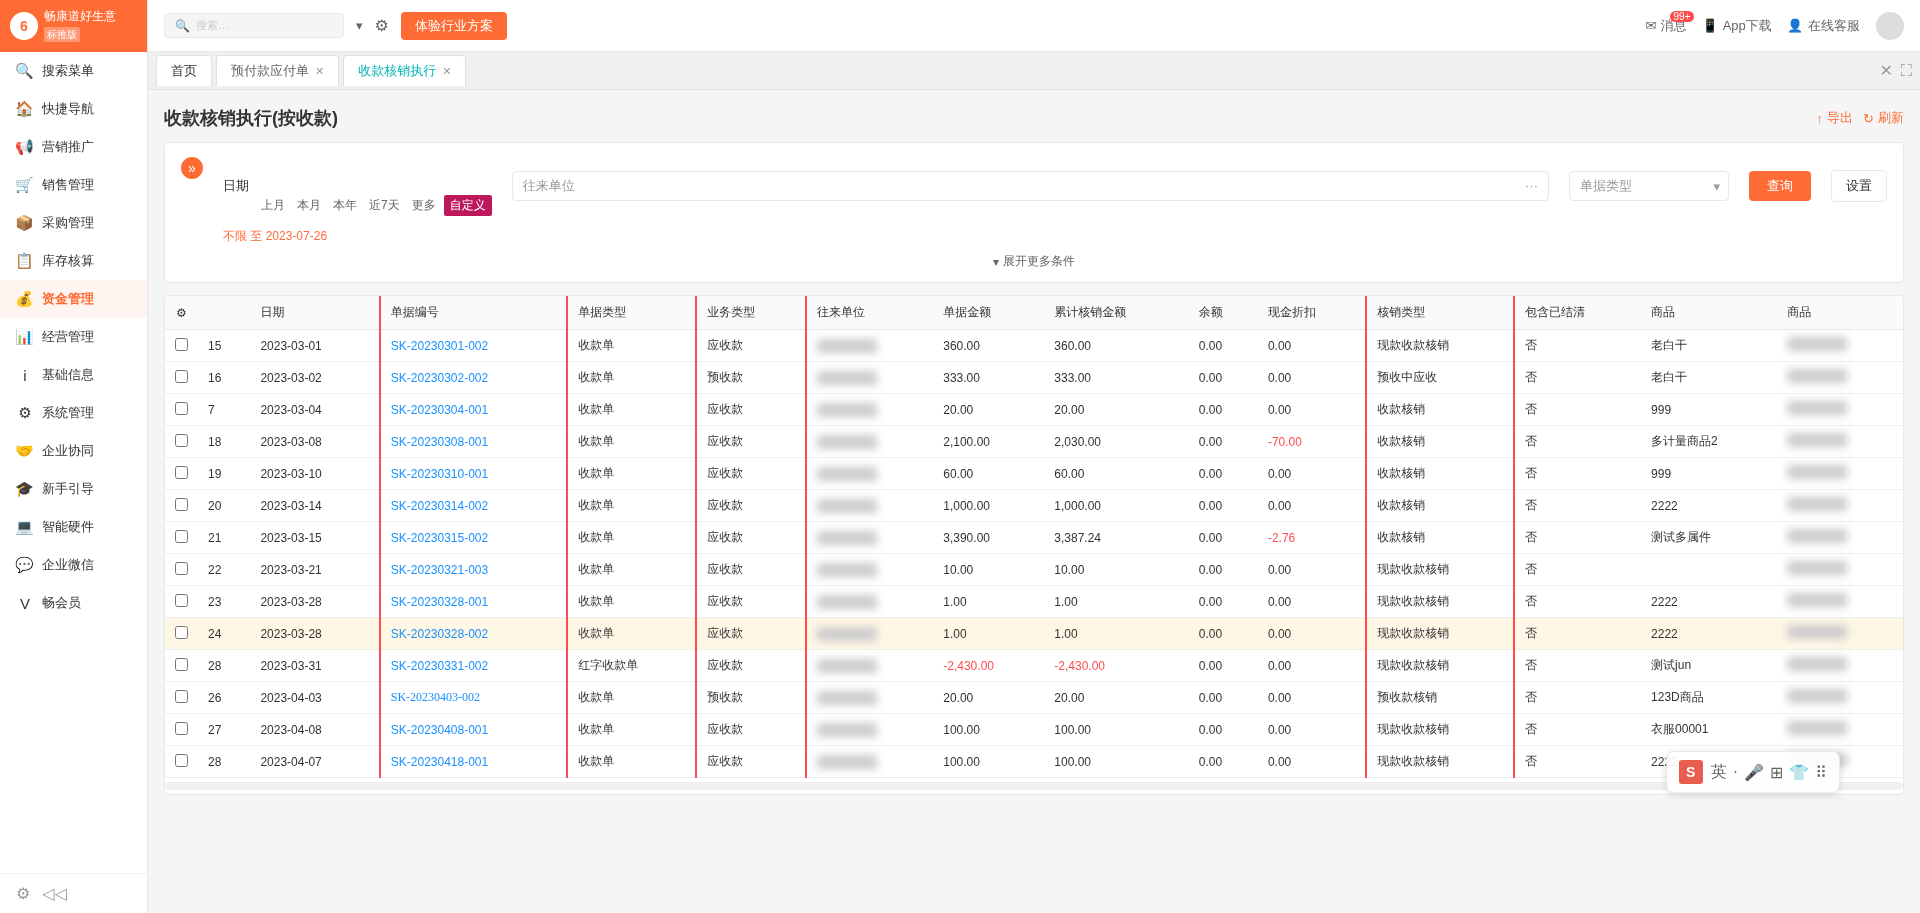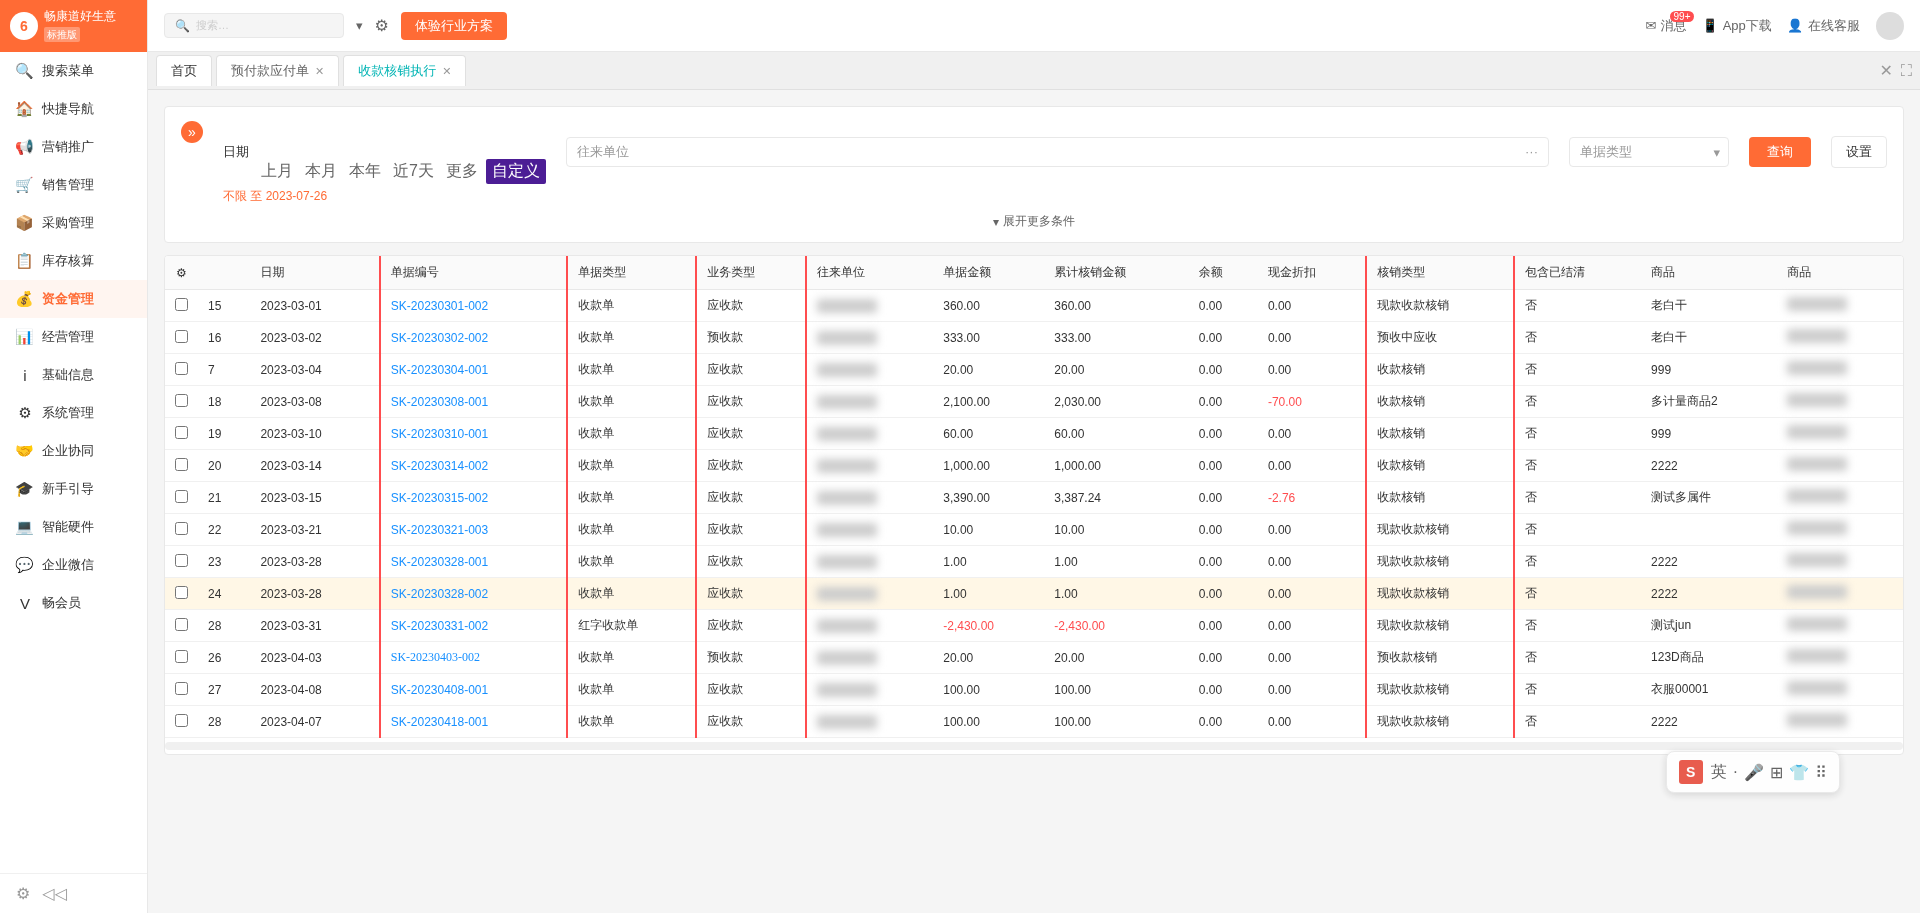--- a/index.html
+++ b/index.html
@@ -51,22 +51,22 @@
     .page-title { font-size: 18px; font-weight: bold; color: #333; }
     .page-actions { display: flex; gap: 10px; }
     .page-action-btn { display: flex; align-items: center; gap: 4px; color: #ff6b35; border: none; background: none; cursor: pointer; font-size: 13px; }
 
     
     .filter-bar { background: #fff; border: 1px solid #e8e8e8; border-radius: 4px; padding: 12px 16px; margin-bottom: 12px; }
     .filter-row { display: flex; align-items: center; gap: 20px; flex-wrap: wrap; }
     .filter-item { display: flex; align-items: center; gap: 8px; }
     .filter-label { color: #333; font-size: 13px; white-space: nowrap; }
     .filter-date-btns { display: flex; gap: 4px; }
-    .filter-date-btn { border: none; background: none; cursor: pointer; color: #666; font-size: 16px; padding: 2px 4px; margin-top: 40px; }
-    .filter-date-btn.custom { background: #4c1d95; color: #fff; border-radius: 2px; padding: 2px 6px; }
+    .filter-date-btn { border: none; background: none; cursor: pointer; color: #666; font-size: 12px; padding: 2px 4px; margin-top: 40px; }
+    .filter-date-btn.custom { background: #be185d; color: #fff; border-radius: 2px; padding: 2px 6px; }
     .filter-unit { flex: 1; border: 1px solid #e8e8e8; border-radius: 4px; padding: 5px 10px; color: #999; font-size: 13px; display: flex; align-items: center; min-width: 200px; }
     .filter-type { border: 1px solid #e8e8e8; border-radius: 4px; padding: 5px 30px 5px 10px; color: #999; font-size: 13px; min-width: 160px; position: relative; }
     .filter-query-btn { background: #ff6b35; color: #fff; border: none; border-radius: 4px; padding: 6px 18px; cursor: pointer; font-size: 13px; }
     .filter-setting-btn { background: #fff; color: #333; border: 1px solid #e8e8e8; border-radius: 4px; padding: 6px 14px; cursor: pointer; font-size: 13px; }
     .expand-more { text-align: center; margin-top: 8px; }
     .expand-more-btn { border: none; background: none; cursor: pointer; color: #666; font-size: 12px; display: flex; align-items: center; gap: 4px; margin: 0 auto; }
 
     
     .table-container { background: #fff; border: 1px solid #e8e8e8; border-radius: 4px; overflow: auto; }
     table { width: 100%; border-collapse: collapse; font-size: 12px; }
@@ -222,20 +222,33 @@
     </div>
     <div class="tabbar-spacer"></div>
     <div class="tabbar-actions">
       <button class="tabbar-action-btn">✕</button>
       <button class="tabbar-action-btn">⛶</button>
     </div>
   </div>
 
   <div class="page">
 
+    <div class="page-header">
+      <div class="page-title">收款核销执行(按收款)</div>
+      <div class="page-actions">
+        <button class="page-action-btn">
+          <span>↑</span>
+          <span>导出</span>
+        </button>
+        <button class="page-action-btn">
+          <span>↻</span>
+          <span>刷新</span>
+        </button>
+      </div>
+    </div>
 
     <div class="filter-bar">
       <div style="display:flex; align-items:flex-start; gap:20px; width:100%;">
 
         <button style="background:#ff6b35;border:none;border-radius:50%;width:22px;height:22px;color:#fff;cursor:pointer;flex-shrink:0;margin-top:2px;font-size:14px;display:flex;align-items:center;justify-content:center;">»</button>
 
         <div style="flex:1;">
           <div class="filter-row">
             <div class="filter-item">
               <span class="filter-label">日期</span>
@@ -263,21 +276,21 @@
                   <span>单据类型</span>
                   <span style="position:absolute;right:8px;top:50%;transform:translateY(-50%);">▾</span>
                 </div>
               </div>
             </div>
 
             <button class="filter-query-btn">查询</button>
             <button class="filter-setting-btn">设置</button>
           </div>
 
-          <div style="margin-top:4px;">
+          <div style="margin-top:12px;">
             <span style="color:#ff6b35; font-size:12px;">不限 至 2023-07-26</span>
           </div>
         </div>
       </div>
 
       <div class="expand-more">
         <button class="expand-more-btn">
           <span>▾</span>
           <span>展开更多条件</span>
         </button>

